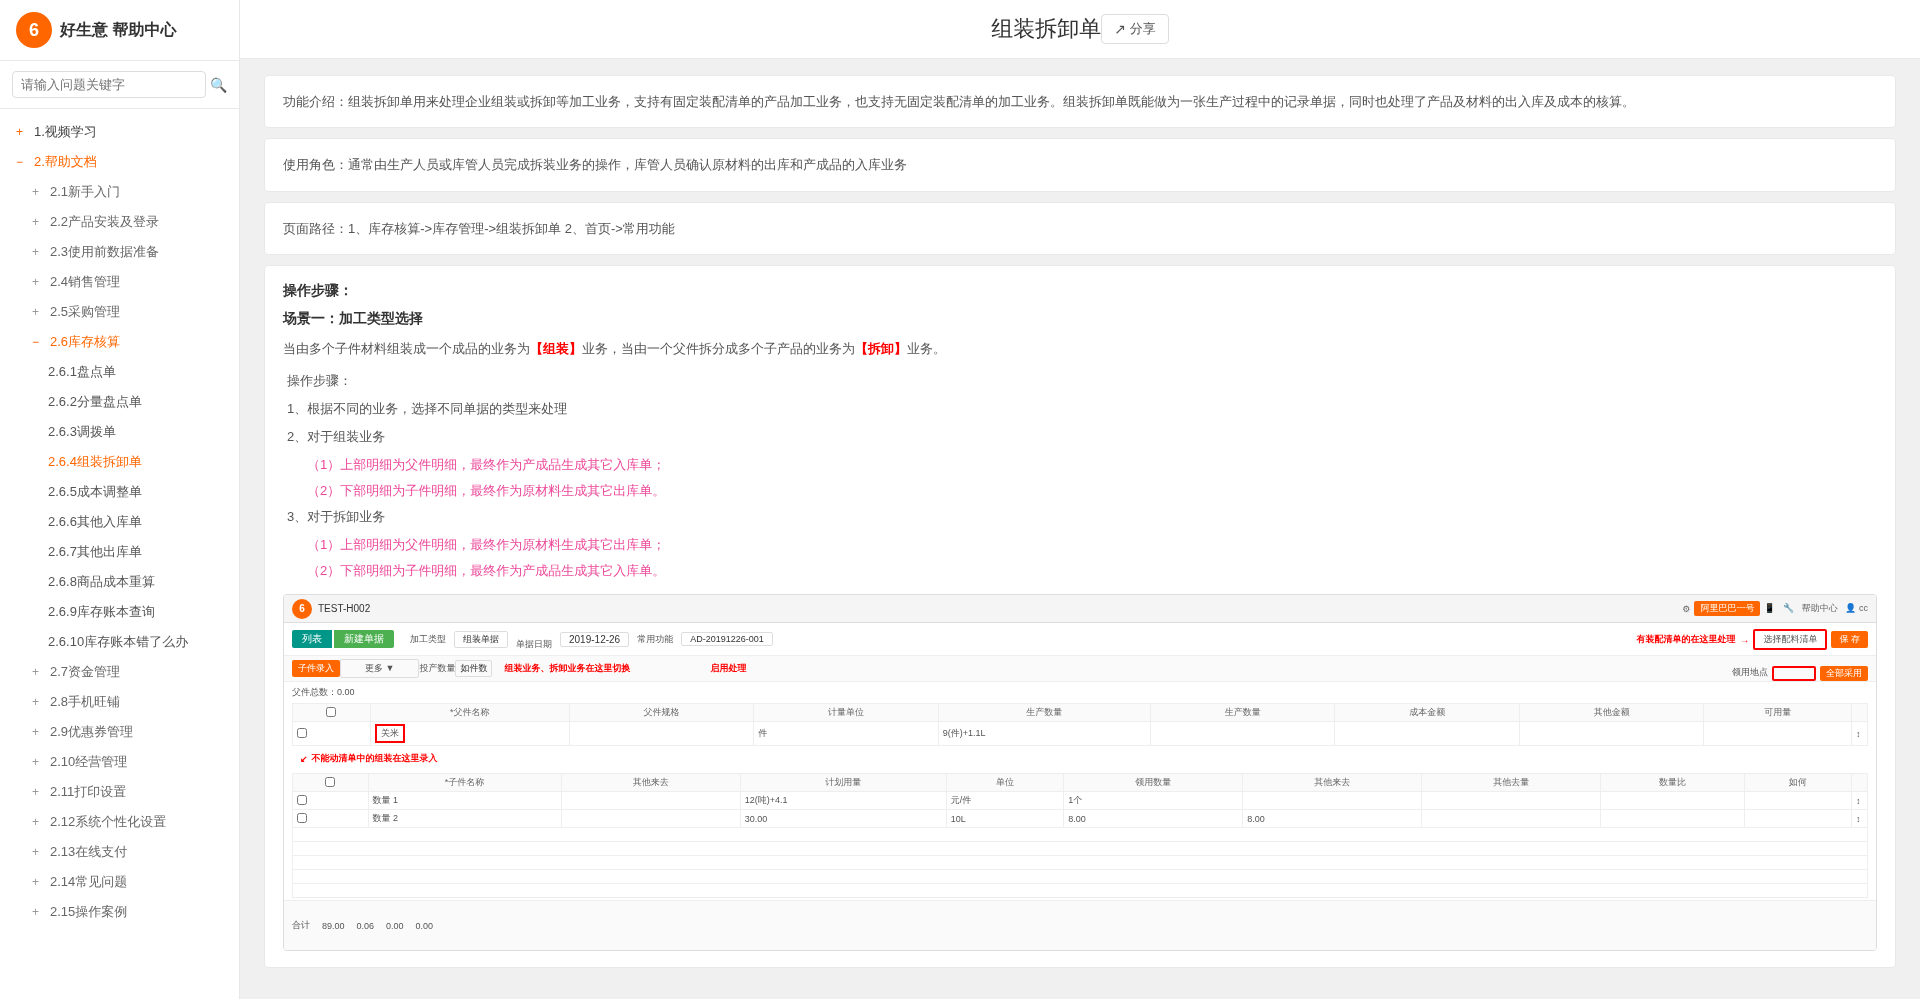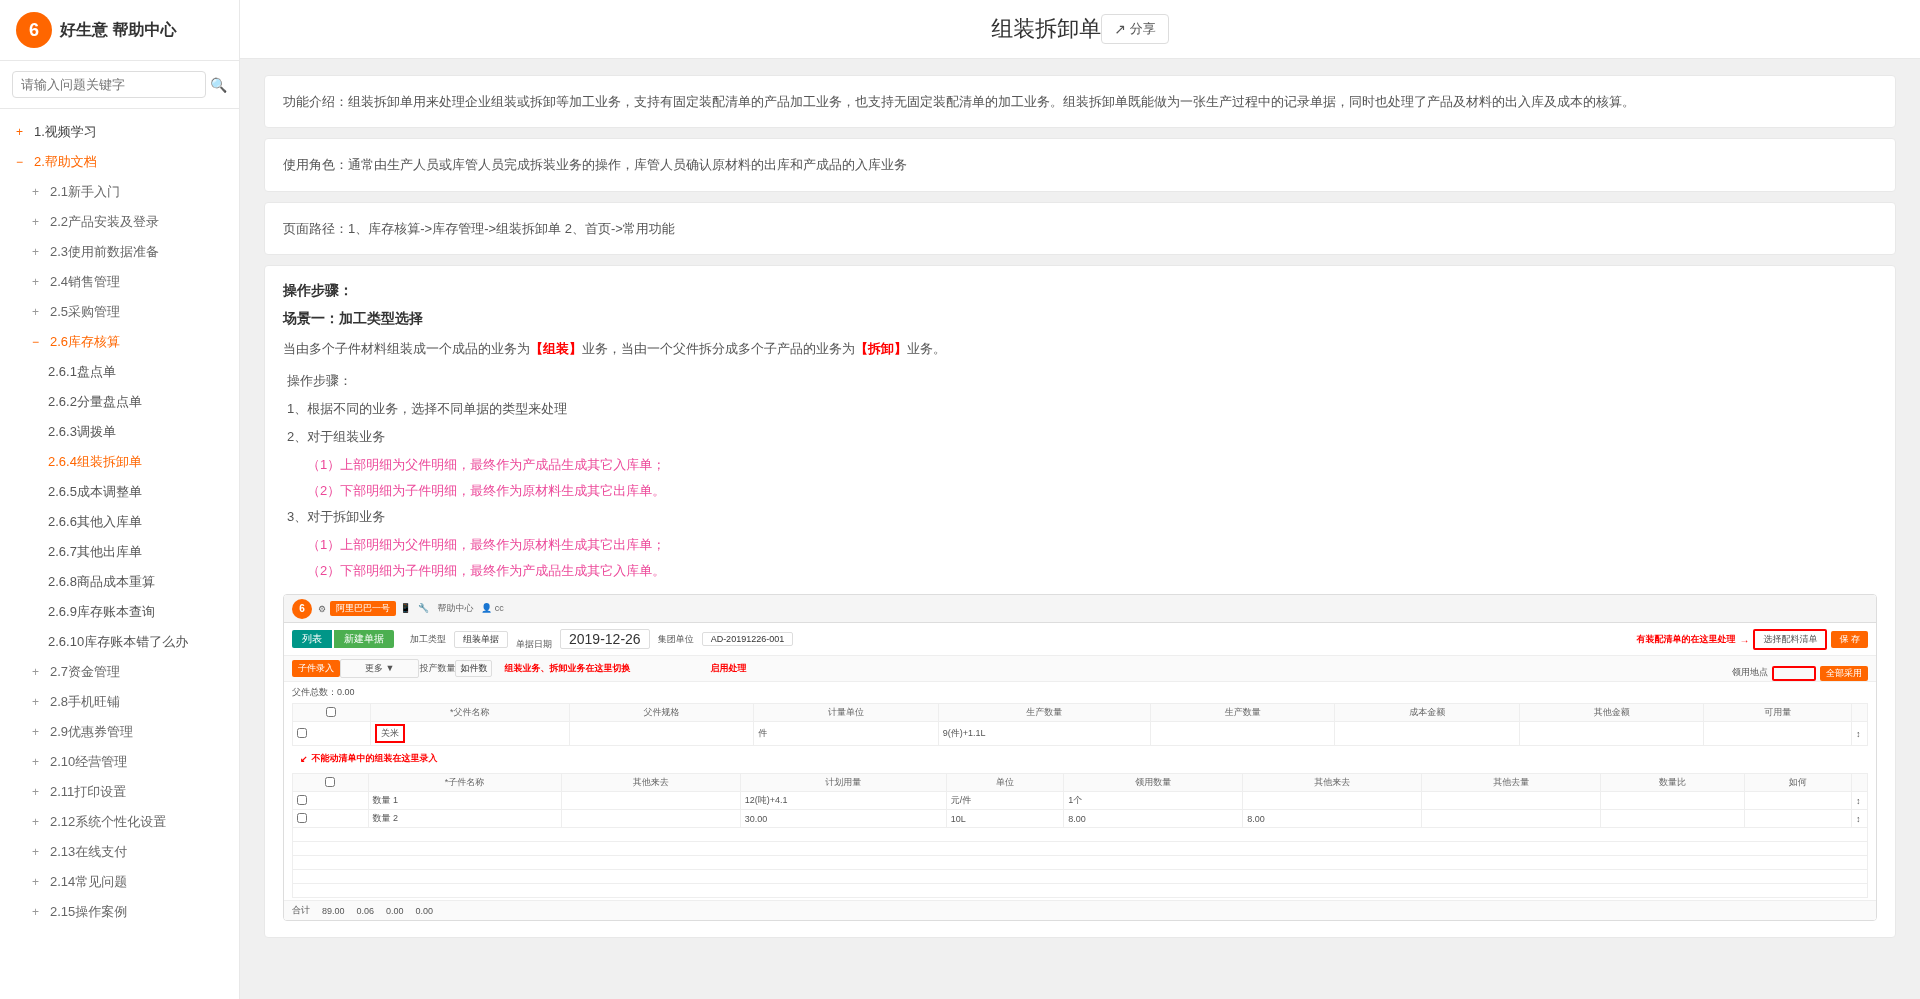--- a/index.html
+++ b/index.html
@@ -436,38 +436,39 @@
       <div class="sub-step">（2）下部明细为子件明细，最终作为原材料生成其它出库单。</div>
       <div class="step-item">3、对于拆卸业务</div>
       <div class="sub-step">（1）上部明细为父件明细，最终作为原材料生成其它出库单；</div>
       <div class="sub-step">（2）下部明细为子件明细，最终作为产成品生成其它入库单。</div>
 
       <div class="screenshot-container">
         <div class="mock-browser">
 
           <div class="mock-topbar">
             <div class="mock-topbar-brand">6</div>
+            <span class="mock-topbar-text">TEST-H002</span>
             <div style="display:flex;gap:4px;align-items:center;">
               <span style="font-size:9px;color:#666;">⚙</span>
               <span style="background:#f60;color:#fff;padding:1px 6px;border-radius:2px;font-size:9px;">阿里巴巴一号</span>
               <span style="font-size:9px;color:#666;">📱 &nbsp; 🔧 &nbsp; 帮助中心 &nbsp; 👤 cc</span>
             </div>
           </div>
 
           <div style="display:flex;align-items:center;padding:4px 8px;gap:4px;border-bottom:1px solid #eee;background:#fff;">
             <div style="display:flex;gap:2px;">
               <span style="background:#009688;color:#fff;padding:2px 10px;border-radius:2px 0 0 2px;font-size:10px;">列表</span>
               <span style="background:#4CAF50;color:#fff;padding:2px 10px;border-radius:0 2px 2px 0;font-size:10px;">新建单据</span>
             </div>
             <div style="flex:1;display:flex;align-items:center;gap:8px;margin-left:12px;">
               <span style="font-size:9px;color:#555;">加工类型</span>
               <span style="border:1px solid #ddd;padding:1px 8px;font-size:9px;border-radius:2px;">组装单据</span>
               <span style="font-size:9px;color:#555;margin-top:11px;">单据日期</span>
-              <span style="border:1px solid #ddd;padding:1px 8px;font-size:14px;border-radius:2px;">2019-12-26</span>
-              <span style="font-size:9px;color:#555;">集团单位</span>
+              <span style="border:1px solid #ddd;padding:1px 8px;font-size:10px;border-radius:2px;">2019-12-26</span>
+              <span style="font-size:9px;color:#555;">常用功能</span>
               <span style="border:1px solid #ddd;padding:1px 8px;font-size:9px;border-radius:2px;">AD-20191226-001</span>
             </div>
             <div style="display:flex;gap:4px;align-items:center;">
               <span style="color:#f00;font-size:9px;font-weight:bold;">有装配清单的在这里处理</span>
               <span style="font-size:10px;color:#f00;">→</span>
               <span style="border:2px solid #f00;padding:2px 8px;border-radius:2px;font-size:9px;color:#555;">选择配料清单</span>
               <span style="background:#f60;color:#fff;padding:2px 8px;border-radius:2px;font-size:9px;">保 存</span>
             </div>
           </div>
 
@@ -584,21 +585,21 @@
                 <tr>
                     <td colspan="11" style="height:14px;"></td>
                   </tr>
                 <tr>
                     <td colspan="11" style="height:14px;"></td>
                   </tr>
               </tbody>
             </table>
           </div>
 
-          <div style="display:flex;align-items:center;padding:3px 8px;border-top:1px solid #eee;background:#fafafa;gap:12px;font-size:9px;color:#555;">
+          <div style="display:flex;align-items:center;padding:18px 8px;border-top:1px solid #eee;background:#fafafa;gap:12px;font-size:9px;color:#555;">
             <span>合计</span>
             <span>89.00</span>
             <span>0.06</span>
             <span>0.00</span>
             <span>0.00</span>
           </div>
         </div>
       </div>
     </div>
   </div>

